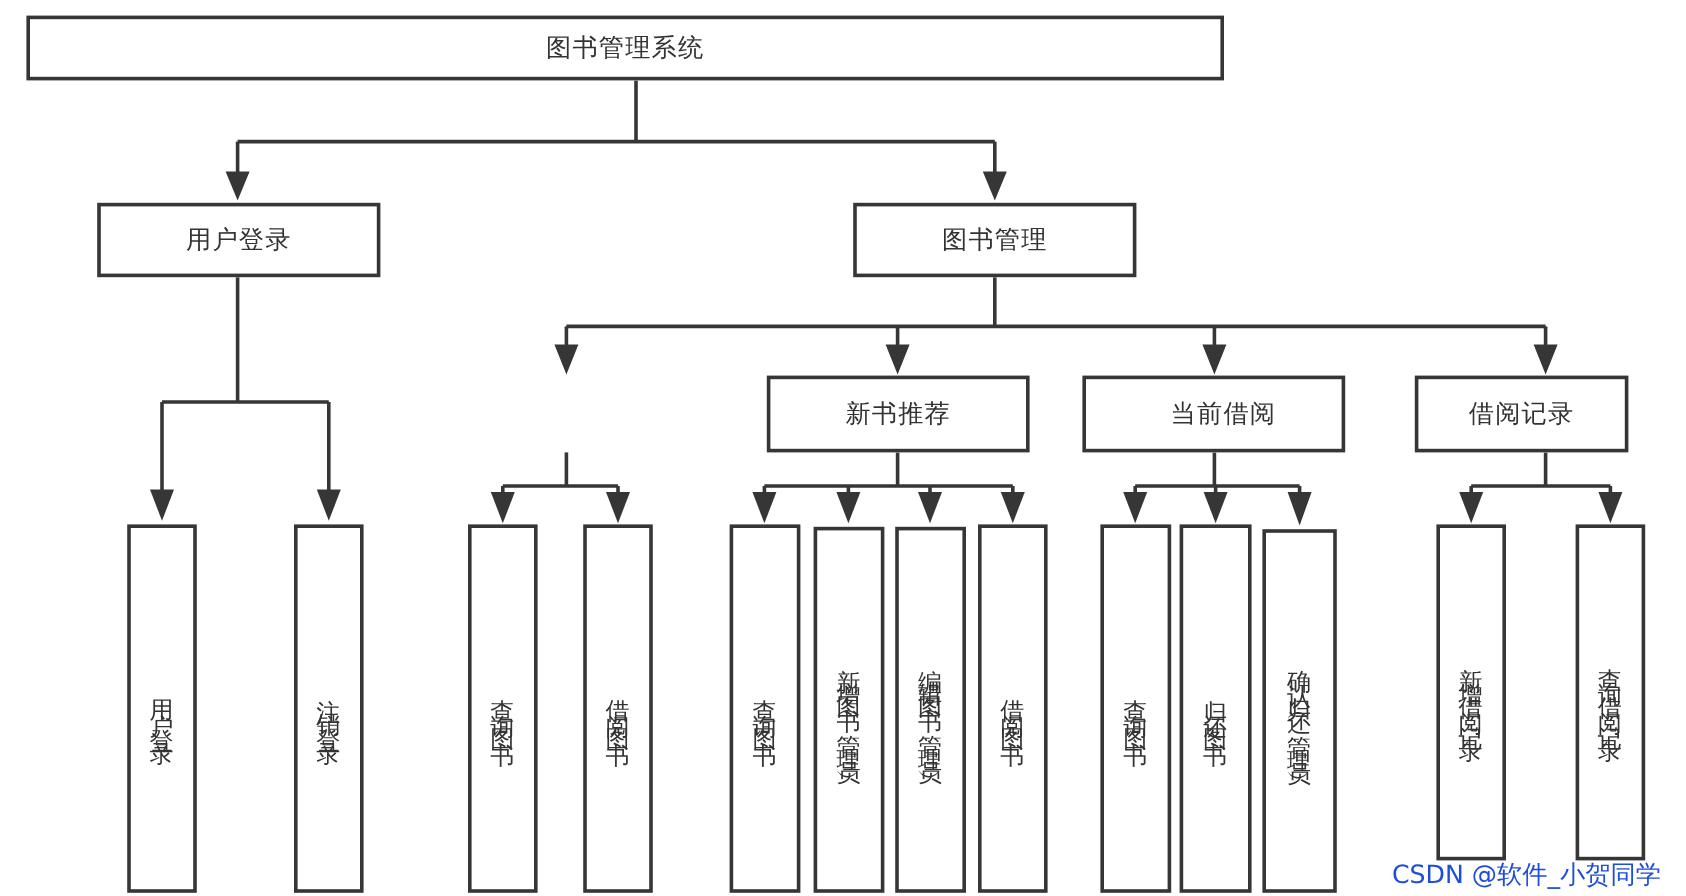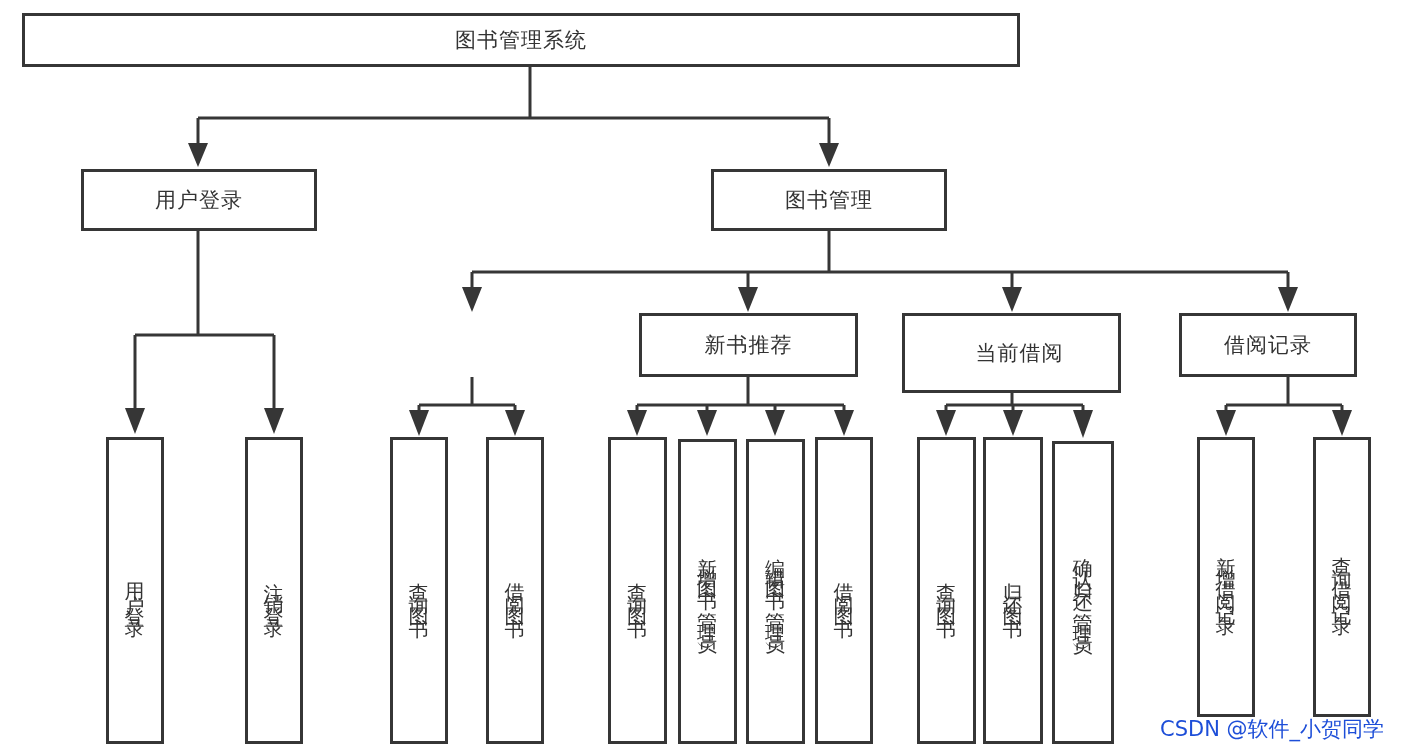--- a/index.html
+++ b/index.html
@@ -114,21 +114,21 @@
   <div class="node" style="left:81px; top:169px; width:236px; height:62px;">
     <span class="hlabel">用户登录</span>
   </div>
   <div class="node" style="left:711px; top:169px; width:236px; height:62px;text-align:right;">
     <span class="hlabel">图书管理</span>
   </div>
 
   <div class="node" style="left:639px; top:313px; width:219px; height:64px;">
     <span class="hlabel">新书推荐</span>
   </div>
-  <div class="node" style="left:902px; top:313px; width:219px; height:80px;padding-left:16px;">
+  <div class="node" style="left:902px; top:313px; width:219px; height:64px;padding-left:16px;">
     <span class="hlabel">当前借阅</span>
   </div>
   <div class="node" style="left:1179px; top:313px; width:178px; height:64px;">
     <span class="hlabel">借阅记录</span>
   </div>
 
   <div class="node" style="left:106px; top:437px; width:58px; height:307px;">
     <span class="vtext">用户登录</span>
   </div>
   <div class="node" style="left:245px; top:437px; width:58px; height:307px;">

